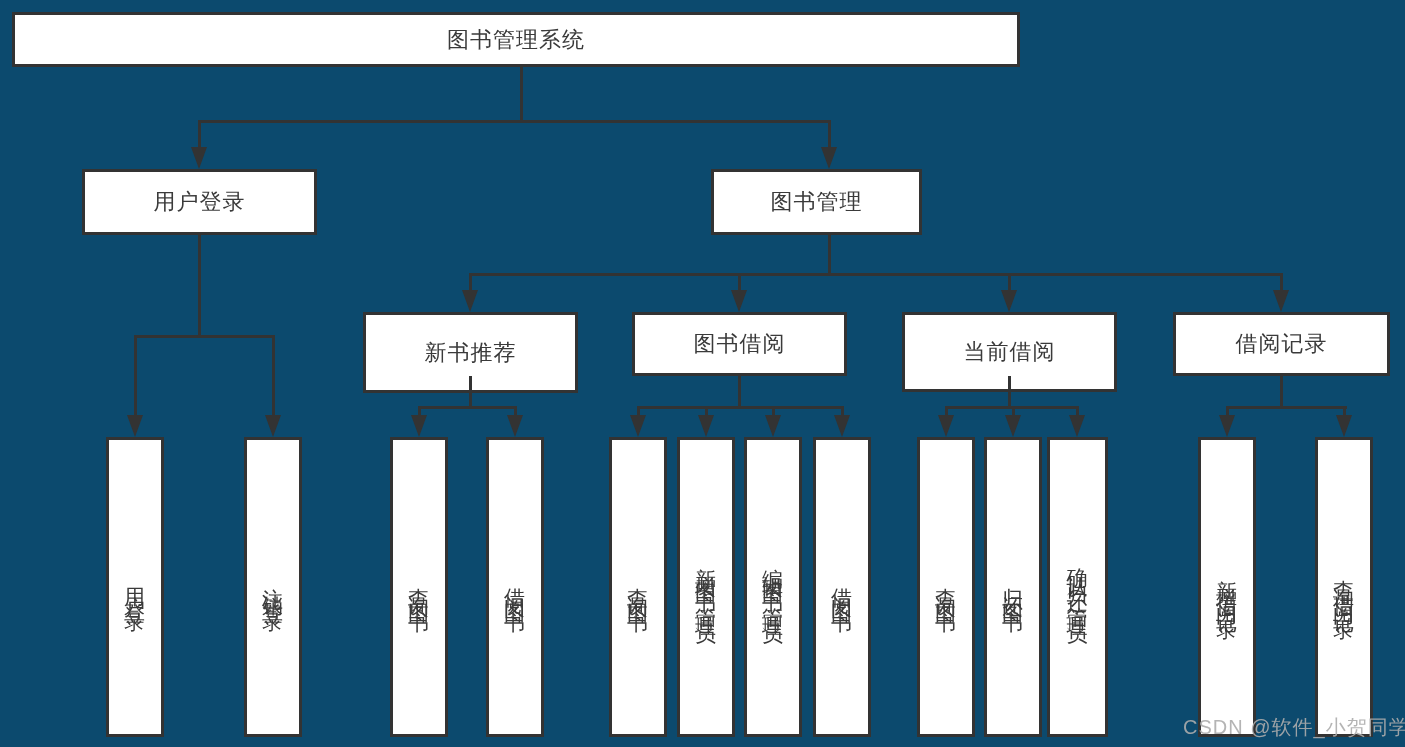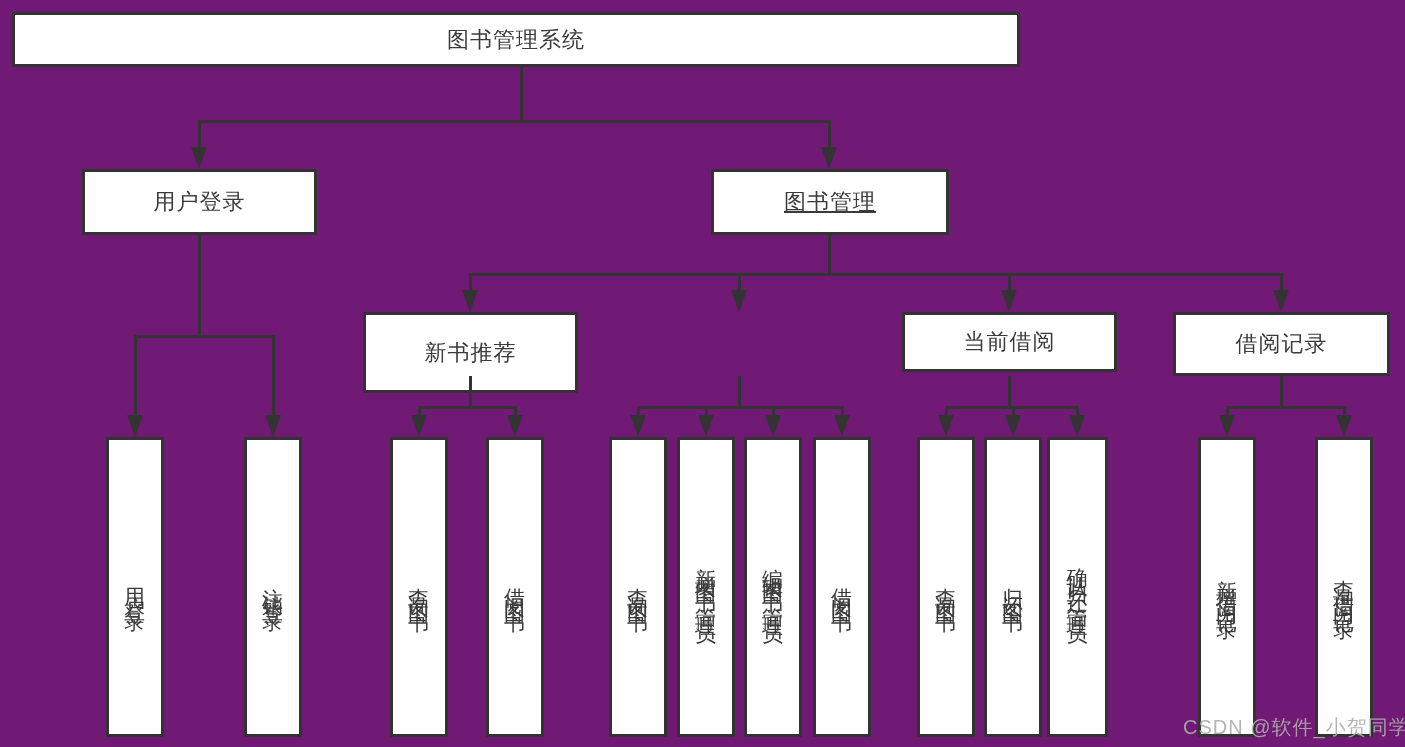--- a/index.html
+++ b/index.html
@@ -4,21 +4,21 @@
 <style>
   html, body {
     margin: 0;
     padding: 0;
     background: #ffffff;
   }
   #stage {
     position: relative;
     width: 1405px;
     height: 747px;
-    background: #701a75;
+    background: #0c4a6e;
     font-family: "Liberation Sans", "DejaVu Sans", sans-serif;
     overflow: hidden;
   }
   .box {
     position: absolute;
     box-sizing: border-box;
     border: 3px solid #333333;
     background: #ffffff;
     display: flex;
     align-items: center;
@@ -73,42 +73,43 @@
   <div class="box" style="left:12px;top:12px;width:1008px;height:55px;">图书管理系统</div>
 
   <div class="vl" style="left:520px;top:67px;height:53px;"></div>
   <div class="hl" style="left:198px;top:120px;width:633px;"></div>
   <div class="vl" style="left:198px;top:120px;height:29px;"></div>
   <div class="ar" style="left:191px;top:147px;"></div>
   <div class="vl" style="left:828px;top:120px;height:29px;"></div>
   <div class="ar" style="left:821px;top:147px;"></div>
 
   <div class="box" style="left:82px;top:169px;width:235px;height:66px;">用户登录</div>
-  <div class="box" style="left:711px;top:169px;width:238px;height:66px;text-decoration:underline;">图书管理</div>
+  <div class="box" style="left:711px;top:169px;width:211px;height:66px;">图书管理</div>
 
   <div class="vl" style="left:198px;top:235px;height:100px;"></div>
   <div class="hl" style="left:134px;top:335px;width:141px;"></div>
   <div class="vl" style="left:134px;top:335px;height:82px;"></div>
   <div class="ar" style="left:127px;top:415px;"></div>
   <div class="vl" style="left:272px;top:335px;height:82px;"></div>
   <div class="ar" style="left:265px;top:415px;"></div>
 
   <div class="vl" style="left:828px;top:235px;height:38px;"></div>
   <div class="hl" style="left:469px;top:273px;width:814px;"></div>
   <div class="vl" style="left:469px;top:273px;height:19px;"></div>
   <div class="ar" style="left:462px;top:290px;"></div>
   <div class="vl" style="left:738px;top:273px;height:19px;"></div>
   <div class="ar" style="left:731px;top:290px;"></div>
   <div class="vl" style="left:1008px;top:273px;height:19px;"></div>
   <div class="ar" style="left:1001px;top:290px;"></div>
   <div class="vl" style="left:1280px;top:273px;height:19px;"></div>
   <div class="ar" style="left:1273px;top:290px;"></div>
 
   <div class="box" style="left:363px;top:312px;width:215px;height:81px;">新书推荐</div>
-  <div class="box" style="left:902px;top:312px;width:215px;height:60px;">当前借阅</div>
+  <div class="box" style="left:632px;top:312px;width:215px;height:64px;">图书借阅</div>
+  <div class="box" style="left:902px;top:312px;width:215px;height:80px;">当前借阅</div>
   <div class="box" style="left:1173px;top:312px;width:217px;height:64px;">借阅记录</div>
 
   <div class="vl" style="left:469px;top:376px;height:30px;"></div>
   <div class="hl" style="left:418px;top:406px;width:99px;"></div>
   <div class="vl" style="left:418px;top:406px;height:11px;"></div>
   <div class="ar" style="left:411px;top:415px;"></div>
   <div class="vl" style="left:514px;top:406px;height:11px;"></div>
   <div class="ar" style="left:507px;top:415px;"></div>
 
   <div class="vl" style="left:738px;top:376px;height:30px;"></div>

